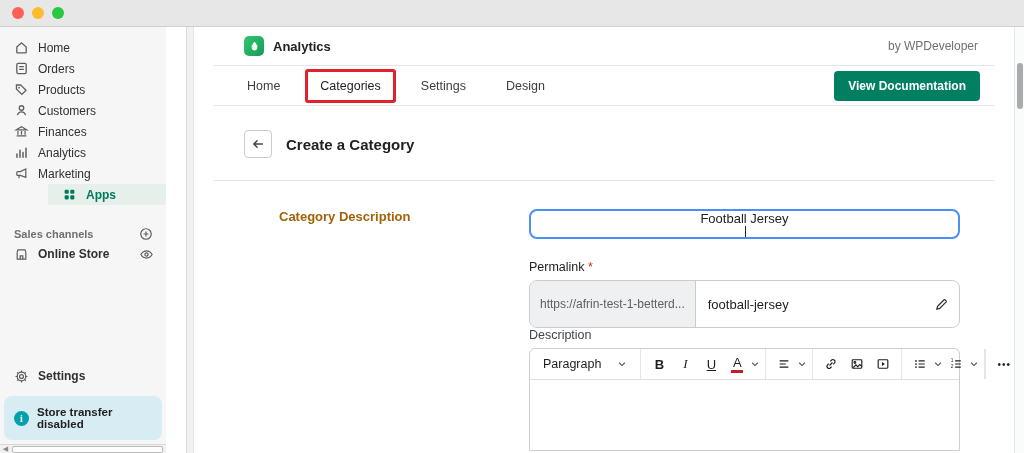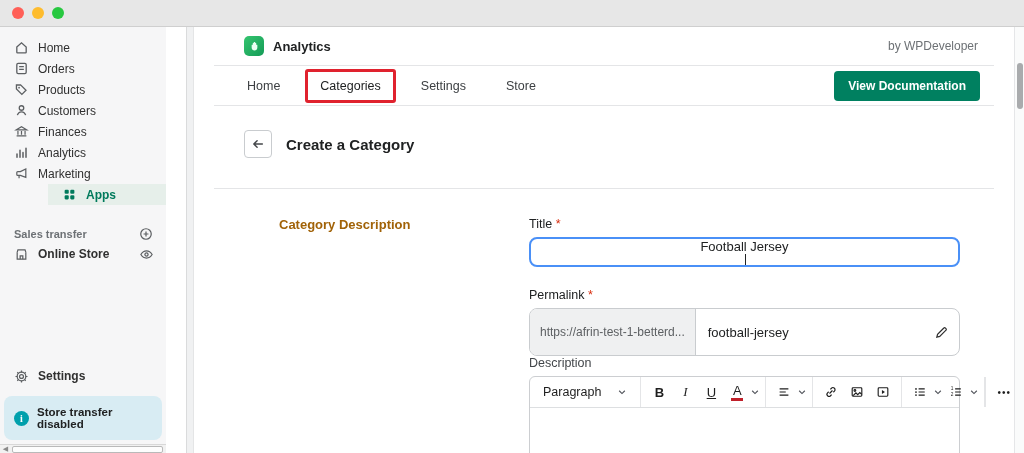--- a/index.html
+++ b/index.html
@@ -50,21 +50,21 @@
   .logo { width:20px; height:20px; border-radius:5px; background:linear-gradient(135deg,#35c56f,#149b57); display:flex; align-items:center; justify-content:center; margin-right:9px; }
   .logo svg { display:block; }
   .app-title { font-size:13px; font-weight:bold; color:#202223; }
   .byline { margin-left:auto; font-size:12px; color:#6d7175; }
 
   .tab-bar { height:40px; border-bottom:1px solid #e4e5e7; display:flex; align-items:center; padding-left:18px; flex:0 0 auto; }
   .tab { font-size:12.5px; color:#3d4043; padding:7px 12px; margin-right:10px; border:3px solid transparent; border-radius:3px; cursor:default; }
   .tab.annotated { border-color:#e0222e; color:#202223; }
   .doc-btn { margin-left:auto; margin-right:14px; background:#008060; color:#fff; font-size:12px; font-weight:bold; padding:8px 14px; border:none; border-radius:4px; cursor:default; }
 
-  .back-row { display:flex; align-items:center; padding:24px 0 30px 30px; border-bottom:1px solid #e4e5e7; flex:0 0 auto; }
+  .back-row { display:flex; align-items:center; padding:24px 0 22px 30px; border-bottom:1px solid #e4e5e7; flex:0 0 auto; }
   .back-btn { width:28px; height:28px; border:1px solid #c9cccf; border-radius:4px; background:#fff; display:flex; align-items:center; justify-content:center; color:#44474a; }
   .page-title { margin-left:14px; font-size:15px; font-weight:bold; color:#202223; }
 
   .form { display:flex; padding:28px 34px 0 65px; flex:1; min-height:0; }
   .form-left { width:250px; flex:0 0 auto; }
   .section-title { font-size:13px; font-weight:bold; color:#a16207; }
   .form-right { flex:1; min-width:0; }
   .field-label { font-size:12.5px; color:#202223; margin-bottom:6px; }
   .req { color:#d72c0d; }
   .title-input { height:30px; border:2px solid #4a90f7; border-radius:8px; background:#fff; display:flex; align-items:center; padding:0 11px; font-size:13px; color:#202223;flex-direction:column; }
@@ -188,21 +188,21 @@
                 <rect x="2.8" y="2.8" width="4.4" height="4.4" rx="1.2"></rect>
                 <rect x="8.8" y="2.8" width="4.4" height="4.4" rx="1.2"></rect>
                 <rect x="2.8" y="8.8" width="4.4" height="4.4" rx="1.2"></rect>
                 <rect x="8.8" y="8.8" width="4.4" height="4.4" rx="1.2"></rect>
               </svg>
           </span>
           <span>Apps</span>
         </div>
 
         <div class="section-head">
-          <span class="txt">Sales transfer</span>
+          <span class="txt">Sales channels</span>
           <span class="icon-btn">
             <svg class="icon" width="14" height="14" viewBox="0 0 16 16" fill="none" stroke="currentColor" stroke-width="1.4">
                 <circle cx="8" cy="8" r="6"></circle>
                 <path d="M8 5.2v5.6M5.2 8h5.6"></path>
               </svg>
           </span>
         </div>
 
         <div class="channel-row">
           <span class="ic">
@@ -258,43 +258,39 @@
             </svg>
         </span>
         <span class="app-title">Analytics</span>
         <span class="byline">by WPDeveloper</span>
       </div>
 
       <div class="tab-bar">
         <span class="tab">Home</span>
         <span class="tab annotated">Categories</span>
         <span class="tab">Settings</span>
-        <span class="tab">Store</span>
+        <span class="tab">Design</span>
         <button class="doc-btn">View Documentation</button>
       </div>
 
       <div class="back-row">
         <span class="back-btn">
           <svg class="icon" width="14" height="14" viewBox="0 0 16 16" fill="none" stroke="currentColor" stroke-width="1.6" stroke-linecap="round" stroke-linejoin="round">
               <path d="M13 8H3.4M7 4.2L3.2 8 7 11.8"></path>
             </svg>
         </span>
         <span class="page-title">Create a Category</span>
       </div>
 
       <div class="form">
         <div class="form-left">
           <div class="section-title">Category Description</div>
         </div>
 
         <div class="form-right">
-          <div class="field-label">
-            <span>Title</span>
-            <span class="req">*</span>
-          </div>
           <div class="title-input">
             <span>Football Jersey</span>
             <span class="caret"></span>
           </div>
 
           <div class="field-label permalink-label">
             <span>Permalink</span>
             <span class="req">*</span>
           </div>
           <div class="permalink-box">

